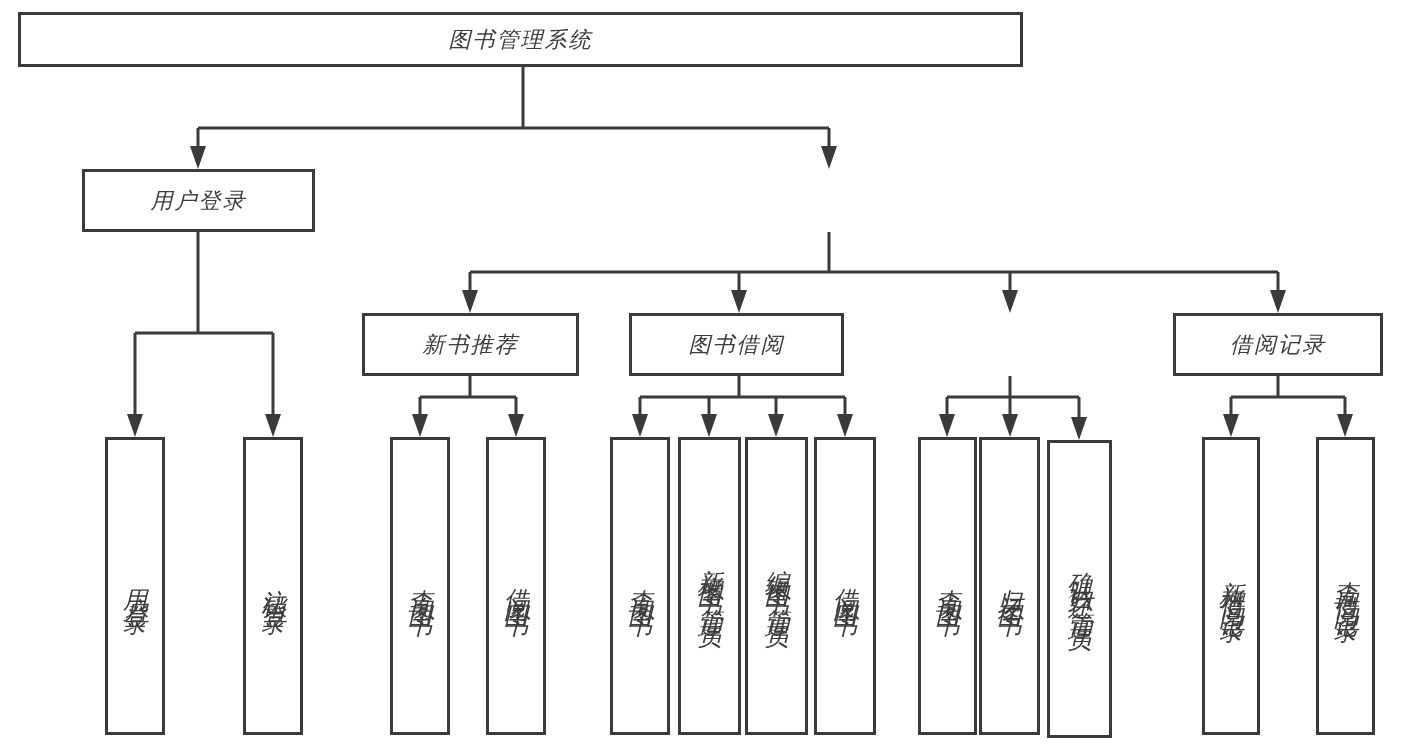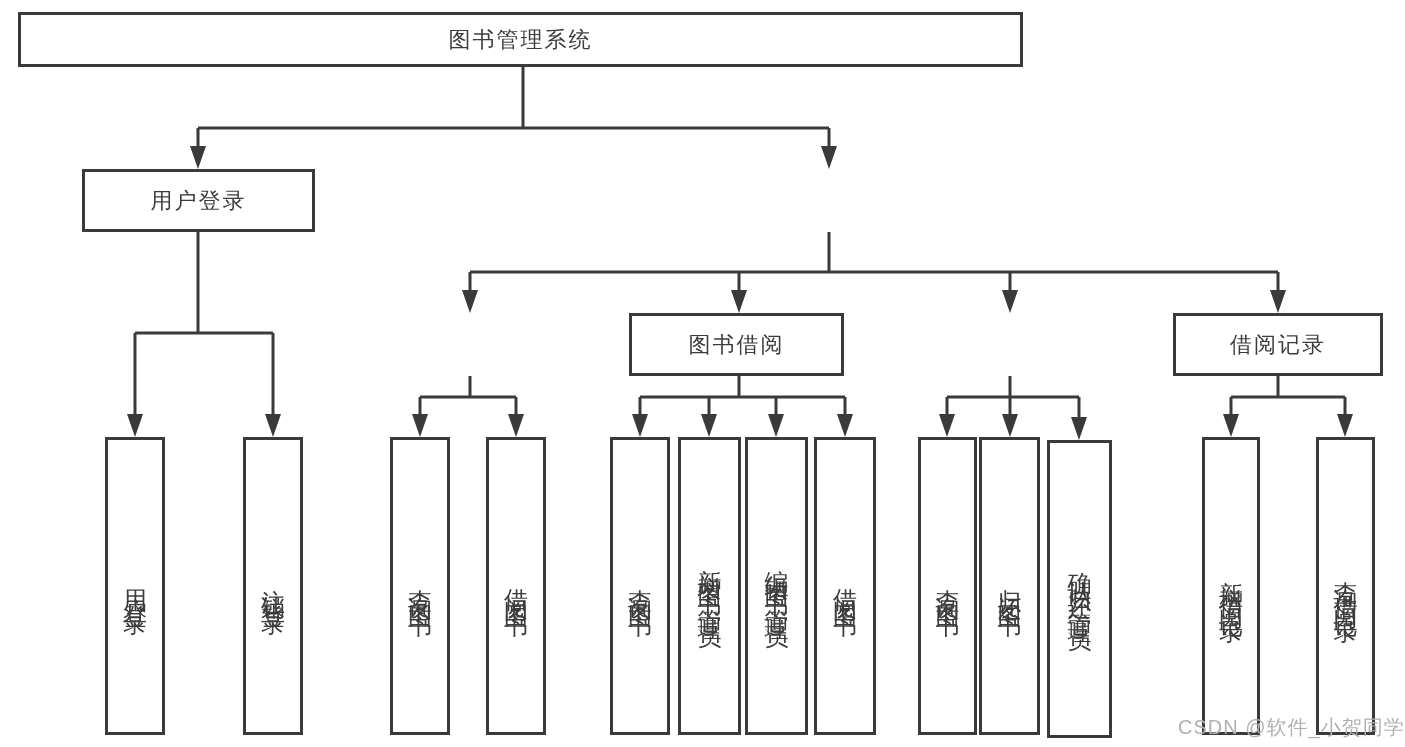--- a/index.html
+++ b/index.html
@@ -13,20 +13,21 @@
     position:relative;width:1405px;height:747px;background:var(--bg);
     font-family:"Liberation Sans", sans-serif;color:var(--text);overflow:hidden;
   }
   #wires{position:absolute;left:0;top:0;width:1405px;height:747px;}
   #wires path{stroke:var(--line);stroke-width:3;fill:none;}
   #wires polygon{fill:var(--line);stroke:none;}
   .node{
     position:absolute;box-sizing:border-box;border:3px solid var(--line);
     background:var(--bg);display:flex;align-items:center;justify-content:center;
     color:var(--text);
+    font-style:italic;
   }
   .h{font-size:22px;letter-spacing:2px;white-space:nowrap;}
   .v{
     writing-mode:vertical-rl;text-orientation:mixed;
     font-size:24px;letter-spacing:8px;line-height:1;
   }
   .watermark{
     position:absolute;left:1178px;top:714px;z-index:5;
     font-size:20px;letter-spacing:1px;color:var(--wm);white-space:nowrap;
   }
@@ -69,20 +70,21 @@
 
     <path d="M1278 376 V397 M1231 397 H1345 M1231 397 V420 M1345 397 V420"></path>
     <polygon points="1223,414 1239,414 1231,437"></polygon>
     <polygon points="1337,414 1353,414 1345,437"></polygon>
   </svg>
 
   <div class="node h" style="left:18px;top:12px;width:1005px;height:55px;">图书管理系统</div>
 
   <div class="node h" style="left:82px;top:169px;width:233px;height:63px;">用户登录</div>
 
+  <div class="node h" style="left:362px;top:313px;width:217px;height:63px;">新书推荐</div>
   <div class="node h" style="left:629px;top:313px;width:215px;height:63px;">图书借阅</div>
   <div class="node h" style="left:1173px;top:313px;width:210px;height:63px;">借阅记录</div>
 
   <div class="node v" style="left:105px;top:437px;width:60px;height:298px;">用户登录</div>
   <div class="node v" style="left:243px;top:437px;width:60px;height:298px;">注销登录</div>
 
   <div class="node v" style="left:390px;top:437px;width:60px;height:298px;">查询图书</div>
   <div class="node v" style="left:486px;top:437px;width:60px;height:298px;">借阅图书</div>
 
   <div class="node v" style="left:610px;top:437px;width:60px;height:298px;">查询图书</div>
@@ -90,14 +92,13 @@
   <div class="node v" style="left:745px;top:437px;width:63px;height:298px;">编辑图书（管理员）</div>
   <div class="node v" style="left:814px;top:437px;width:62px;height:298px;">借阅图书</div>
 
   <div class="node v" style="left:918px;top:437px;width:59px;height:298px;">查询图书</div>
   <div class="node v" style="left:979px;top:437px;width:61px;height:298px;">归还图书</div>
   <div class="node v" style="left:1047px;top:440px;width:65px;height:298px;">确认归还（管理员）</div>
 
   <div class="node v" style="left:1202px;top:437px;width:58px;height:298px;">新增借阅记录</div>
   <div class="node v" style="left:1316px;top:437px;width:59px;height:298px;">查询借阅记录</div>
 
-  <div class="watermark">CSDN @软件_小贺同学</div>
 </div>
 
 </body></html>

